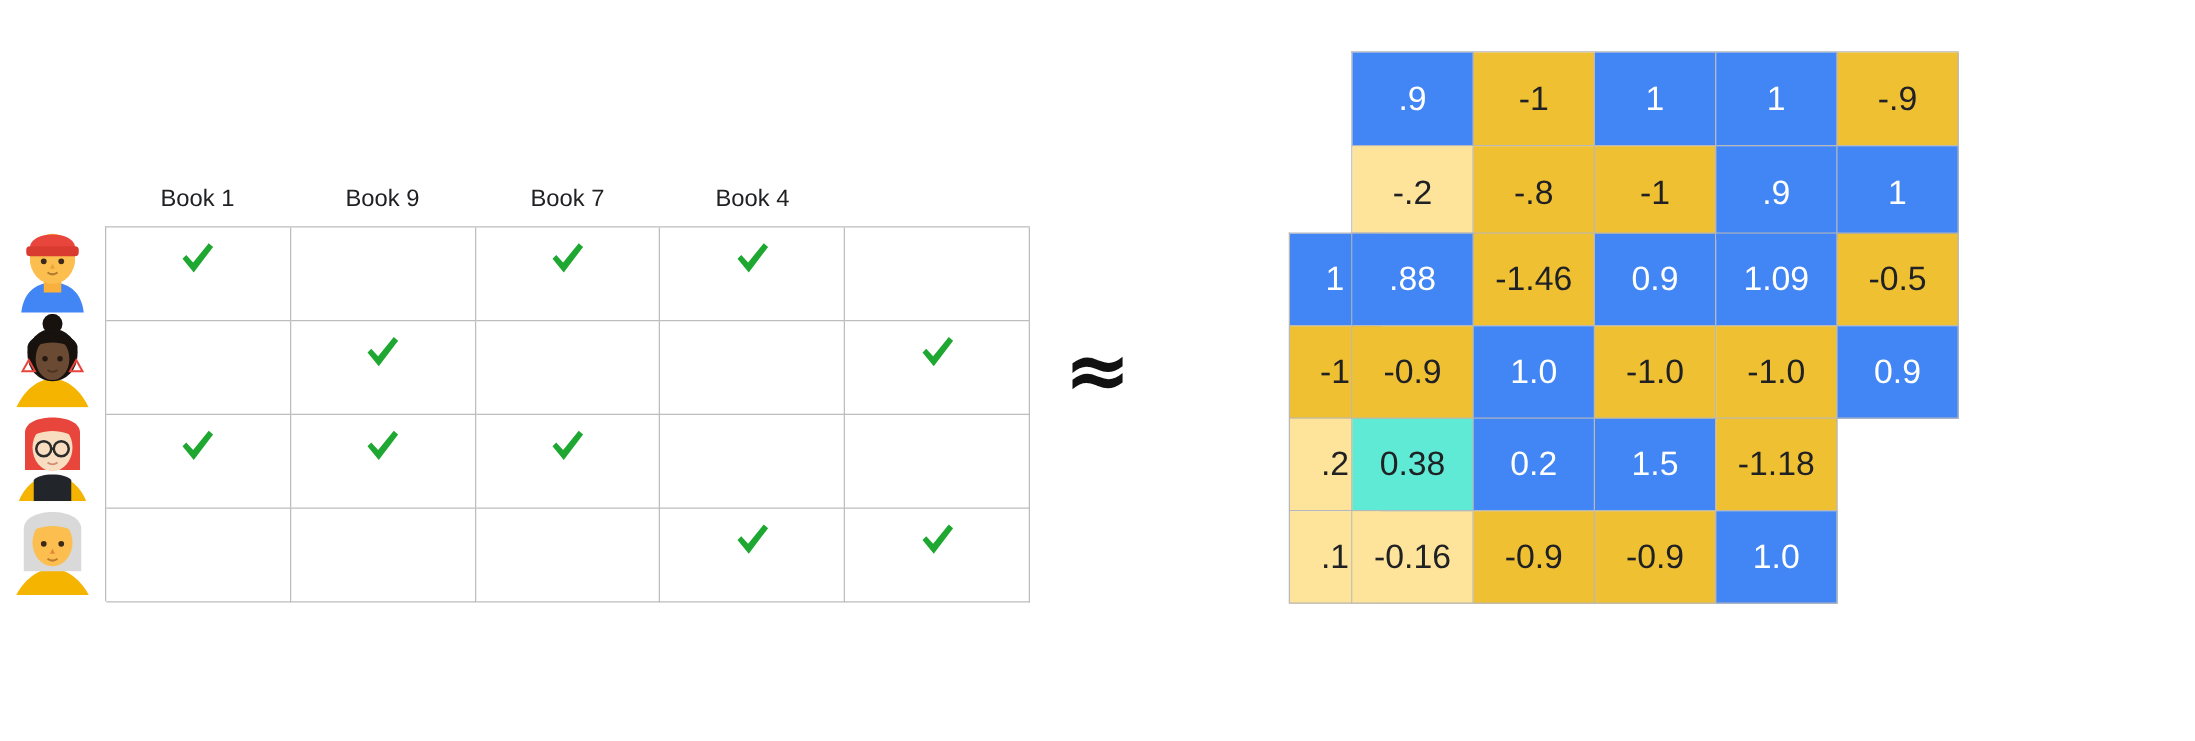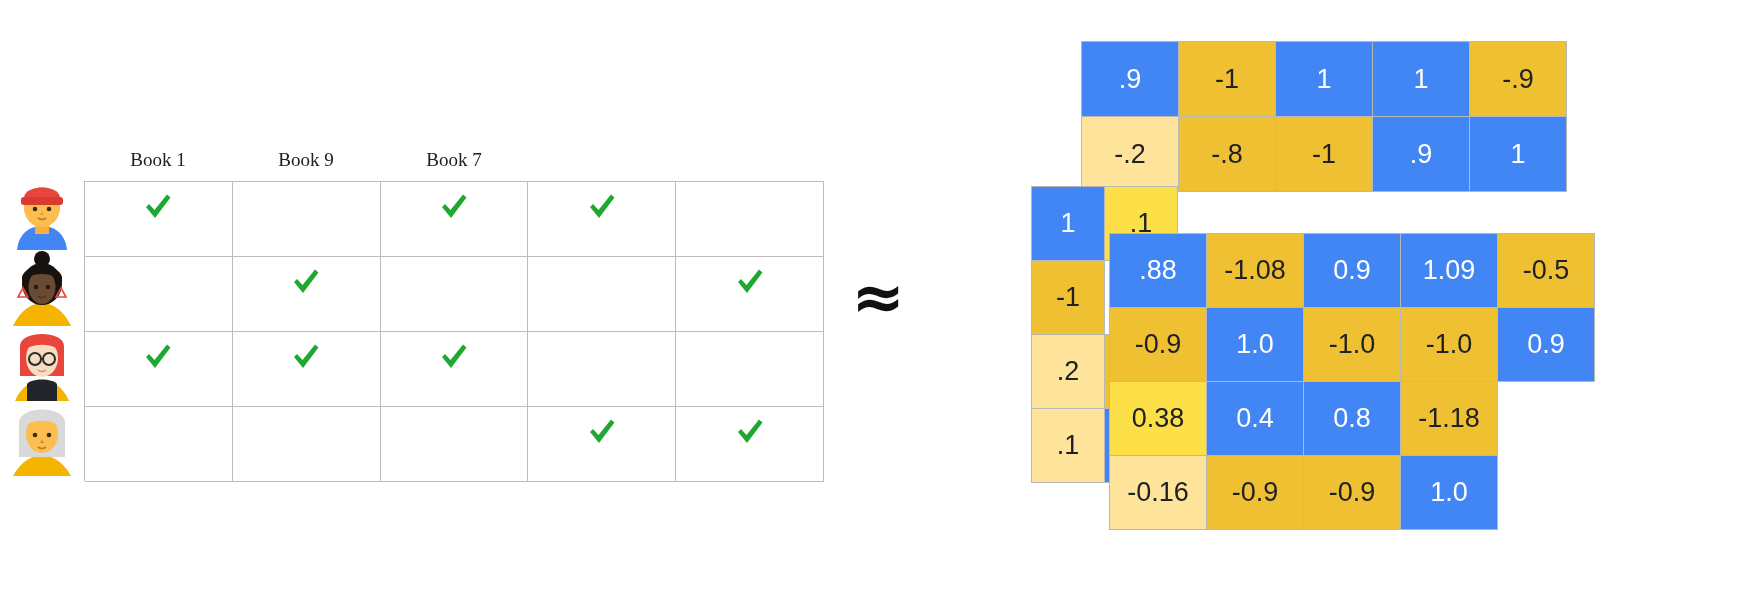--- a/index.html
+++ b/index.html
@@ -7,21 +7,21 @@
     width:1756px;height:593px;
     background:#ffffff;
     font-family:"Liberation Sans", sans-serif;
     overflow:hidden;
     position:relative;
   }
   .stage{position:absolute;left:0;top:0;width:1756px;height:593px;}
 
   
   #ratings-block{position:absolute;left:0px;top:140px;}
-  #book-header-row{position:absolute;left:84px;top:0px;width:740px;height:40px;display:flex;font-family:Liberation Serif, serif;}
+  #book-header-row{position:absolute;left:84px;top:0px;width:740px;height:40px;display:flex;}
   .book-header{width:148px;text-align:center;font-size:19px;color:#202124;line-height:40px;}
   #ratings-grid{position:absolute;left:84px;top:41px;width:740px;height:300px;
       border-top:1px solid #bdbdbd;border-left:1px solid #bdbdbd;box-sizing:border-box;}
   .rating-row{display:flex;height:75px;}
   .rating-cell{width:148px;height:75px;box-sizing:border-box;
       border-right:1px solid #bdbdbd;border-bottom:1px solid #bdbdbd;
       display:flex;align-items:flex-start;justify-content:center;padding-top:8px;}
   .check{width:34px;height:34px;}
   .check svg{display:block;}
 
@@ -40,25 +40,25 @@
   .mrow{display:flex;}
   .mcell{box-sizing:border-box;border-right:1px solid #b8b8b8;border-bottom:1px solid #b8b8b8;
       display:flex;align-items:center;justify-content:center;font-size:27px;}
 
   #item-matrix{left:1081px;top:41px;}
   #item-matrix .mcell{width:97px;height:75px;}
 
   #user-matrix{left:1031px;top:186px;}
   #user-matrix .mcell{width:73px;height:74px;}
 
-  #product-matrix{left:1109px;top:186px;margin-top:47px;}
+  #product-matrix{left:1081px;top:186px;}
   #product-matrix .mcell{width:97px;height:74px;}
 
   .c-blue{background:#4285f4;color:#ffffff;}
-  .c-blue-light{background:#fde047;color:#202124;}
+  .c-blue-light{background:#5eead4;color:#202124;}
   .c-yellow{background:#f0c033;color:#202124;}
   .c-yellow-light{background:#fde49a;color:#202124;}
   .c-white{background:#ffffff;color:#202124;}
 </style>
 </head>
 <body>
 
 <div class="stage">
 
   <div id="avatar-column">
@@ -120,20 +120,21 @@
       </svg>
     </div>
 
   </div>
 
   <div id="ratings-block">
     <div id="book-header-row">
       <div class="book-header">Book 1</div>
       <div class="book-header">Book 9</div>
       <div class="book-header">Book 7</div>
+      <div class="book-header">Book 4</div>
     </div>
     <div id="ratings-grid">
         <div class="rating-row">
           <div class="rating-cell">
             <span class="check">
               <svg viewBox="0 0 34 34" width="34" height="34">
                 <path d="M5 17 L8 14 L13.5 20 L26 4.5 L29.5 7.5 L14 28 Z" fill="#1ea832"></path>
               </svg>
             </span>
           </div>
@@ -254,36 +255,36 @@
       </div>
       <div class="mrow">
         <div class="mcell c-yellow-light">.1</div>
         <div class="mcell c-blue">1</div>
       </div>
     </div>
 
   <div class="matrix" id="product-matrix">
       <div class="mrow">
         <div class="mcell c-blue">.88</div>
-        <div class="mcell c-yellow">-1.08</div>
+        <div class="mcell c-yellow">-1.46</div>
         <div class="mcell c-blue">0.9</div>
         <div class="mcell c-blue">1.09</div>
         <div class="mcell c-yellow">-0.5</div>
       </div>
       <div class="mrow">
         <div class="mcell c-yellow">-0.9</div>
         <div class="mcell c-blue">1.0</div>
         <div class="mcell c-yellow">-1.0</div>
         <div class="mcell c-yellow">-1.0</div>
         <div class="mcell c-blue">0.9</div>
       </div>
       <div class="mrow">
         <div class="mcell c-blue-light">0.38</div>
-        <div class="mcell c-blue">0.4</div>
-        <div class="mcell c-blue">0.8</div>
+        <div class="mcell c-blue">0.2</div>
+        <div class="mcell c-blue">1.5</div>
         <div class="mcell c-yellow">-1.18</div>
       </div>
       <div class="mrow">
         <div class="mcell c-yellow-light">-0.16</div>
         <div class="mcell c-yellow">-0.9</div>
         <div class="mcell c-yellow">-0.9</div>
         <div class="mcell c-blue">1.0</div>
       </div>
     </div>
 

